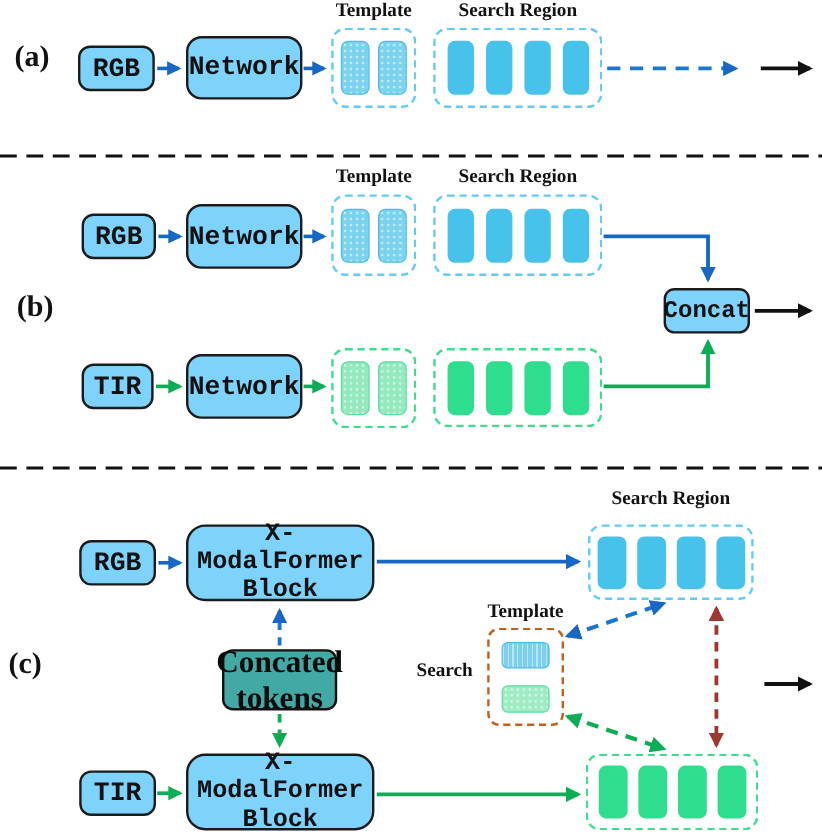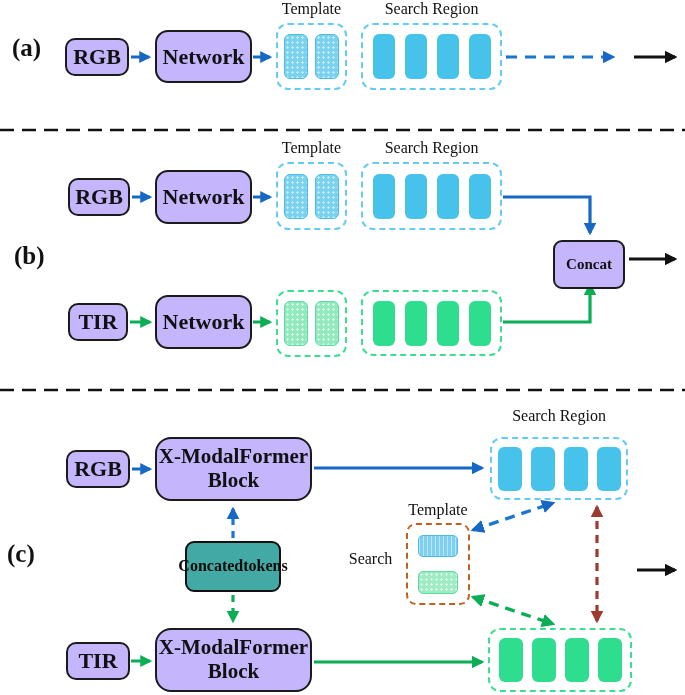--- a/index.html
+++ b/index.html
@@ -2,27 +2,27 @@
 <html><head>
 <meta charset="utf-8">
 <style>
   html,body{margin:0;padding:0;background:#ffffff;}
   .canvas{
     position:relative;width:685px;height:695px;background:#ffffff;overflow:hidden;
     font-family:"Liberation Serif",serif;
   }
   .svg-overlay{position:absolute;left:0;top:0;width:685px;height:695px;}
   .node{
-    position:absolute;background:#c4b5fd;border:2.5px solid #1b1b1b;border-radius:10px;
+    position:absolute;background:#7dd3fc;border:2.5px solid #1b1b1b;border-radius:10px;
     display:flex;align-items:center;justify-content:center;
-    font-weight:bold;color:#111;box-sizing:border-box;text-align:center;
+    font-weight:bold;color:#111;box-sizing:border-box;text-align:center;font-family:Liberation Mono, monospace;
   }
   .node.big{border-radius:16px;flex-direction:column;line-height:1.12;}
   .sec-label{position:absolute;font-weight:bold;font-size:25px;color:#111;}
-  .cap{position:absolute;font-weight:normal;font-size:16px;color:#111;text-align:center;}
+  .cap{position:absolute;font-weight:bold;font-size:16px;color:#111;text-align:center;}
   .dashedbox{
     position:absolute;border-radius:12px;box-sizing:border-box;
     display:flex;align-items:center;justify-content:center;
   }
   .db-blue{border:2.5px dashed #64ccf4;}
   .db-green{border:2.5px dashed #3fdd92;}
   .db-orange{border:2.5px dashed #c2611f;border-radius:10px;flex-direction:column;}
   .token{border-radius:6px;}
   .tok-blue{background:#47c3eb;}
   .tok-green{background:#2edd8d;}
@@ -40,22 +40,22 @@
     background-color:#7fd0ee;border:1.5px solid #4cbde6;box-sizing:border-box;border-radius:5px;
     background-image:repeating-linear-gradient(90deg,rgba(255,255,255,.45) 0 1px,transparent 1px 4px);
   }
   .tok-fuse-green{
     background-color:#9febc4;border:1.5px solid #5bdca2;box-sizing:border-box;border-radius:5px;
     background-image:radial-gradient(circle,rgba(255,255,255,.6) 1px,transparent 1.4px);
     background-size:5px 5px;
   }
   .teal-node{
     position:absolute;background:#42a9a4;border:2.5px solid #111;border-radius:9px;
-    display:flex;align-items:center;justify-content:center;
-    font-weight:bold;font-size:16px;color:#0b0b0b;line-height:1.15;box-sizing:border-box;
+    display:flex;flex-direction:column;align-items:center;justify-content:center;
+    font-weight:bold;font-size:26px;color:#0b0b0b;line-height:1.15;box-sizing:border-box;
   }
 </style>
 </head>
 <body>
 
 <div class="canvas">
 
   <svg class="svg-overlay" viewBox="0 0 685 695" xmlns="http://www.w3.org/2000/svg">
     <defs>
       <marker id="ab" viewBox="0 0 8 8" markerWidth="4" markerHeight="4" refX="6.5" refY="4" orient="auto-start-reverse">
@@ -130,21 +130,21 @@
   </div>
 
   <div class="cap" style="left:361px;top:139px;width:141px;">Search Region</div>
   <div class="dashedbox db-blue" style="left:361px;top:162px;width:141px;height:68px;gap:10px;">
     <div class="token tok-blue" style="width:22px;height:45px;"></div>
     <div class="token tok-blue" style="width:22px;height:45px;"></div>
     <div class="token tok-blue" style="width:22px;height:45px;"></div>
     <div class="token tok-blue" style="width:22px;height:45px;"></div>
   </div>
 
-  <div class="node" style="left:553px;top:240px;width:72px;height:49px;font-size:15px;border-radius:9px;">Concat</div>
+  <div class="node" style="left:553px;top:240px;width:72px;height:38px;font-size:20px;border-radius:9px;">Concat</div>
 
   <div class="node" style="left:68px;top:303px;width:60px;height:38px;font-size:22px;">TIR</div>
   <div class="node" style="left:155px;top:295px;width:97px;height:54px;font-size:22px;border-radius:13px;">Network</div>
 
   <div class="dashedbox db-green" style="left:276px;top:290px;width:71px;height:67px;gap:7px;">
     <div class="token tok-green-tex" style="width:24px;height:45px;"></div>
     <div class="token tok-green-tex" style="width:24px;height:45px;"></div>
   </div>
   <div class="dashedbox db-green" style="left:361px;top:290px;width:141px;height:66px;gap:10px;">
     <div class="token tok-green" style="width:22px;height:45px;"></div>

